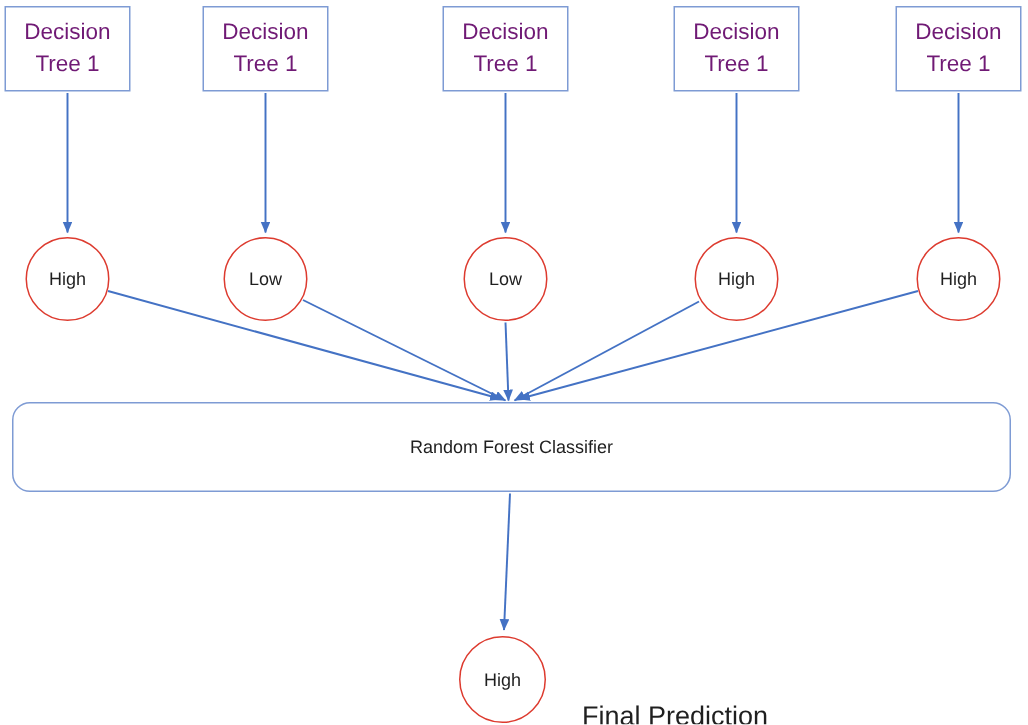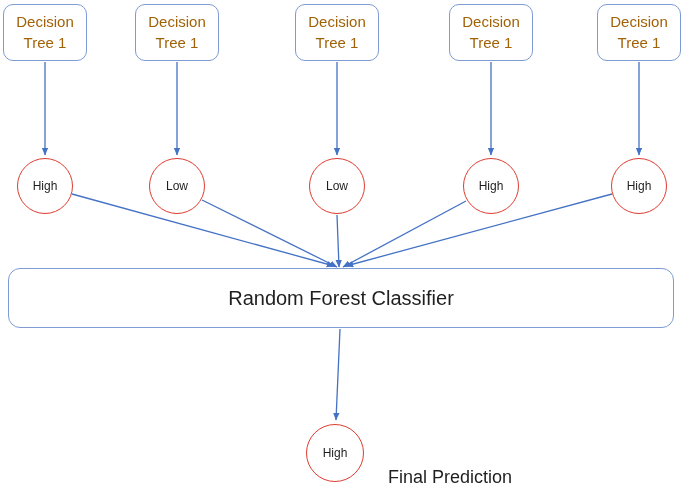--- a/index.html
+++ b/index.html
@@ -23,30 +23,30 @@
     height: 483px;
     z-index: 1;
   }
   .tree-box {
     position: absolute;
     top: 4px;
     width: 84px;
     height: 57px;
     box-sizing: border-box;
     border: 1.5px solid #7e9bd4;
-    border-radius: 10px;
+    border-radius: 0;
     background: #ffffff;
     z-index: 2;
     display: flex;
     align-items: center;
     justify-content: center;
     text-align: center;
     font-size: 15px;
     line-height: 1.35;
-    color: #a16207;
+    color: #701a75;
     padding: 2px 10px;
   }
   .out-circle {
     position: absolute;
     top: 158px;
     width: 56px;
     height: 56px;
     box-sizing: border-box;
     border: 1.5px solid #dd3b2f;
     border-radius: 50%;
@@ -65,21 +65,21 @@
     width: 666px;
     height: 60px;
     box-sizing: border-box;
     border: 1.5px solid #7e9bd4;
     border-radius: 12px;
     background: #ffffff;
     z-index: 2;
     display: flex;
     align-items: center;
     justify-content: center;
-    font-size: 20px;
+    font-size: 12px;
     color: #1f1f1f;
   }
   .final-circle {
     position: absolute;
     left: 306px;
     top: 424px;
     width: 58px;
     height: 58px;
     box-sizing: border-box;
     border: 1.5px solid #dd3b2f;

